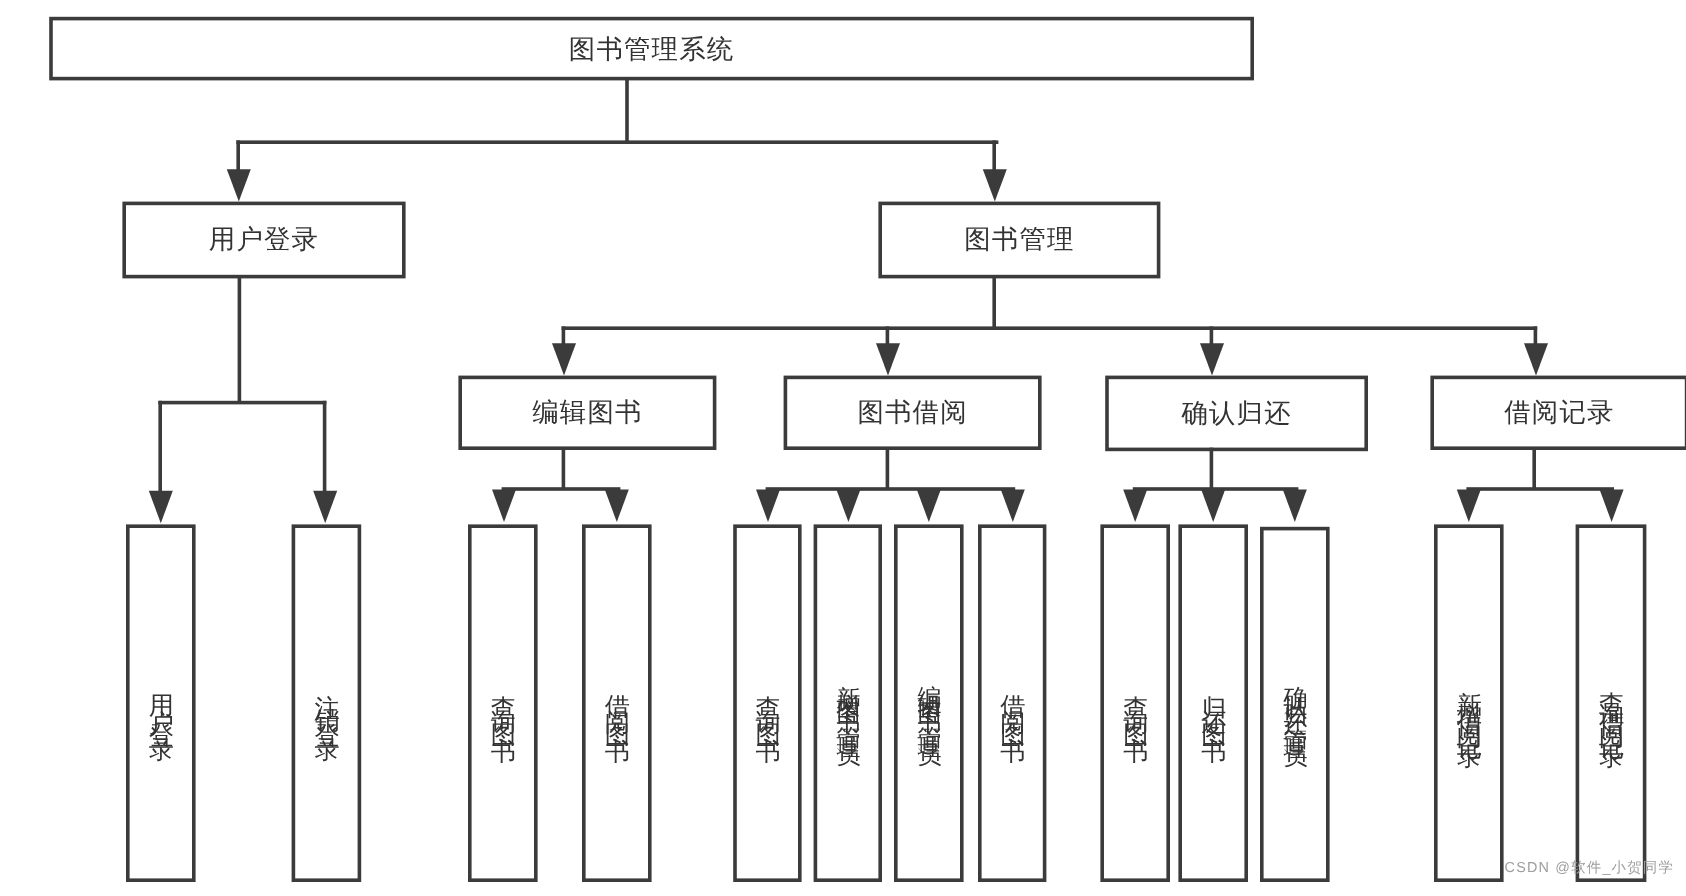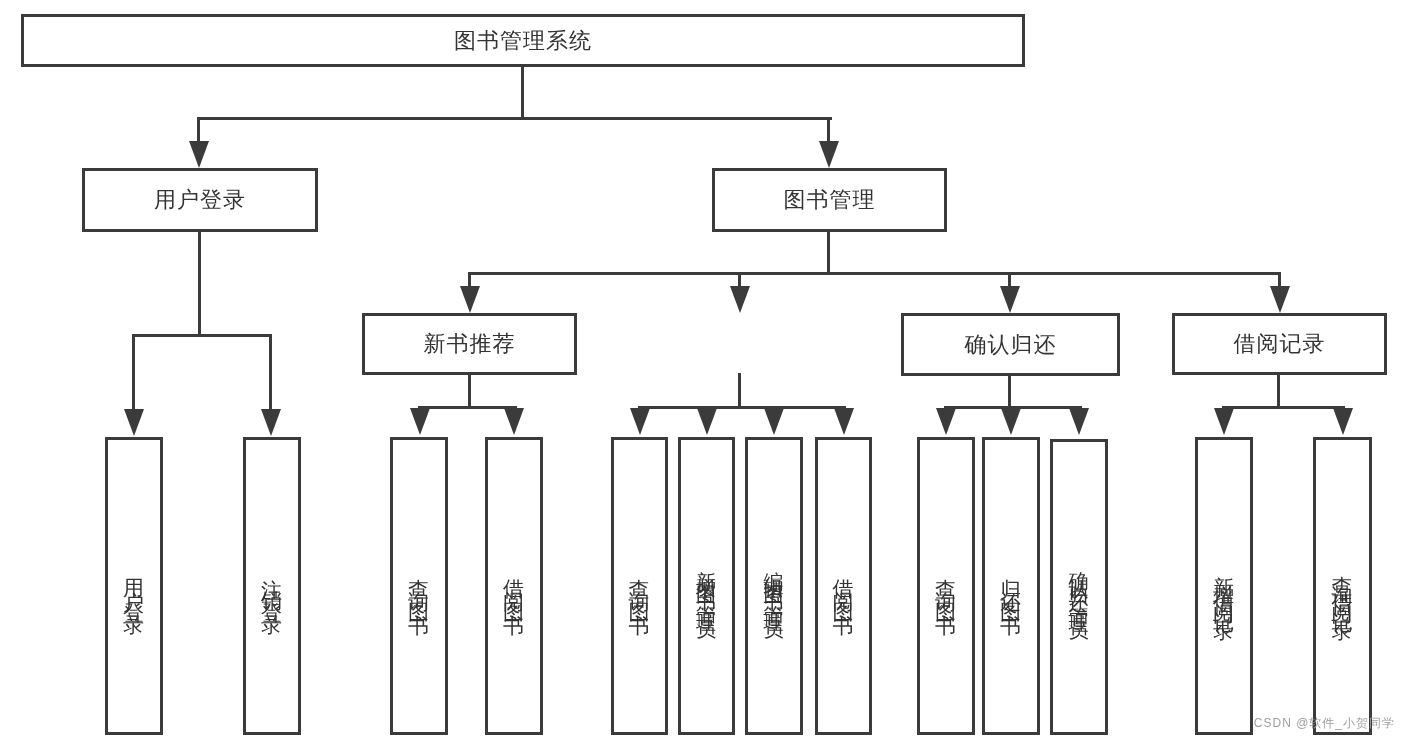--- a/index.html
+++ b/index.html
@@ -6,21 +6,21 @@
   #stage {
     position:relative; width:1405px; height:747px; background:#ffffff;
     font-family:"Liberation Sans", sans-serif; overflow:hidden;
   }
   .box {
     position:absolute; box-sizing:border-box;
     border:3px solid #3b3b3b; background:#ffffff;
     display:flex; align-items:center; justify-content:center;
     color:#333333;
   }
-  .hbox { font-size:22px; letter-spacing:1px; white-space:nowrap; }
+  .hbox { font-size:22px; letter-spacing:1px; white-space:nowrap;margin-left:20px; }
   .vbox {
     writing-mode:vertical-rl; text-orientation:mixed;
     font-size:21px; letter-spacing:12px; line-height:1;
   }
   .vbox.long { font-size:20px; letter-spacing:7px; }
   .vbox.mid  { letter-spacing:9px; }
   .line { position:absolute; background:#3b3b3b; }
   .arrow {
     position:absolute; width:0; height:0;
     border-left:10px solid transparent; border-right:10px solid transparent;
@@ -59,21 +59,22 @@
   <div class="line" style="left:468px; top:272px; width:813px; height:3px;"></div>
   <div class="line" style="left:468px; top:272px; width:3px; height:18px;"></div>
   <div class="line" style="left:738px; top:272px; width:3px; height:18px;"></div>
   <div class="line" style="left:1008px; top:272px; width:3px; height:18px;"></div>
   <div class="line" style="left:1278px; top:272px; width:3px; height:18px;"></div>
   <div class="arrow" style="left:460px; top:286px;"></div>
   <div class="arrow" style="left:730px; top:286px;"></div>
   <div class="arrow" style="left:1000px; top:286px;"></div>
   <div class="arrow" style="left:1270px; top:286px;"></div>
 
-  <div class="box hbox" style="left:362px; top:313px; width:215px; height:62px;">新书推荐</div>
+  <div class="box hbox" style="left:362px; top:313px; width:215px; height:62px;">编辑图书</div>
+  <div class="box hbox" style="left:633px; top:313px; width:215px; height:62px;">图书借阅</div>
   <div class="box hbox" style="left:901px; top:313px; width:219px; height:63px;">确认归还</div>
   <div class="box hbox" style="left:1172px; top:313px; width:215px; height:62px;">借阅记录</div>
 
   <div class="line" style="left:468px; top:373px; width:3px; height:35px;"></div>
   <div class="line" style="left:418px; top:406px; width:99px; height:3px;"></div>
   <div class="arrow" style="left:410px; top:408px;"></div>
   <div class="arrow" style="left:504px; top:408px;"></div>
 
   <div class="line" style="left:738px; top:373px; width:3px; height:35px;"></div>
   <div class="line" style="left:638px; top:406px; width:208px; height:3px;"></div>

